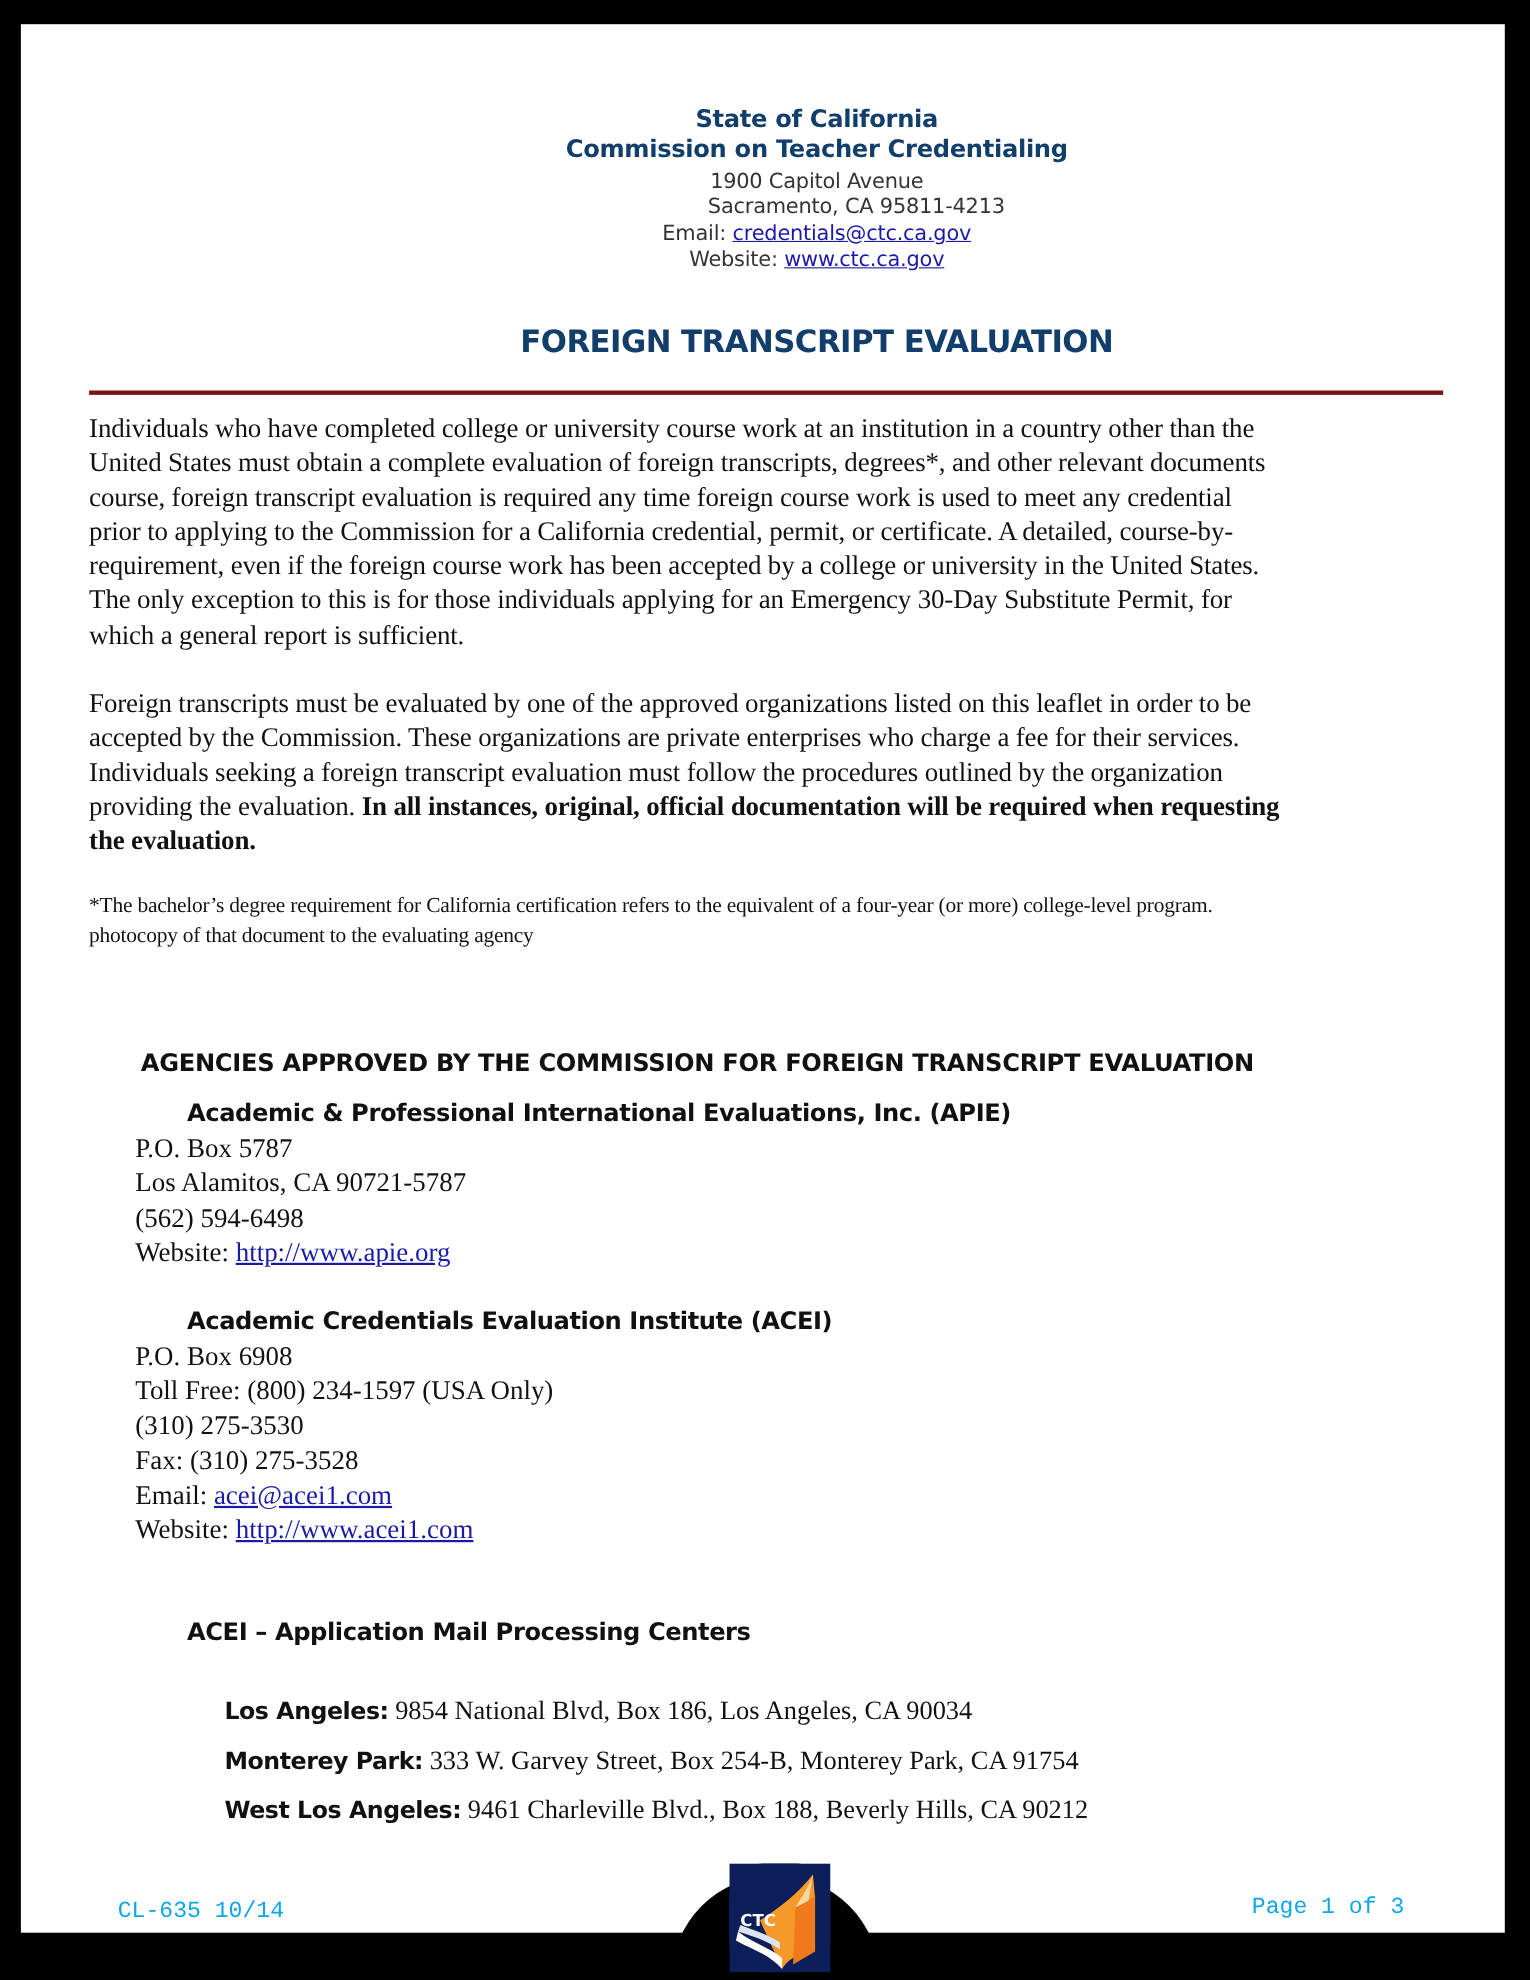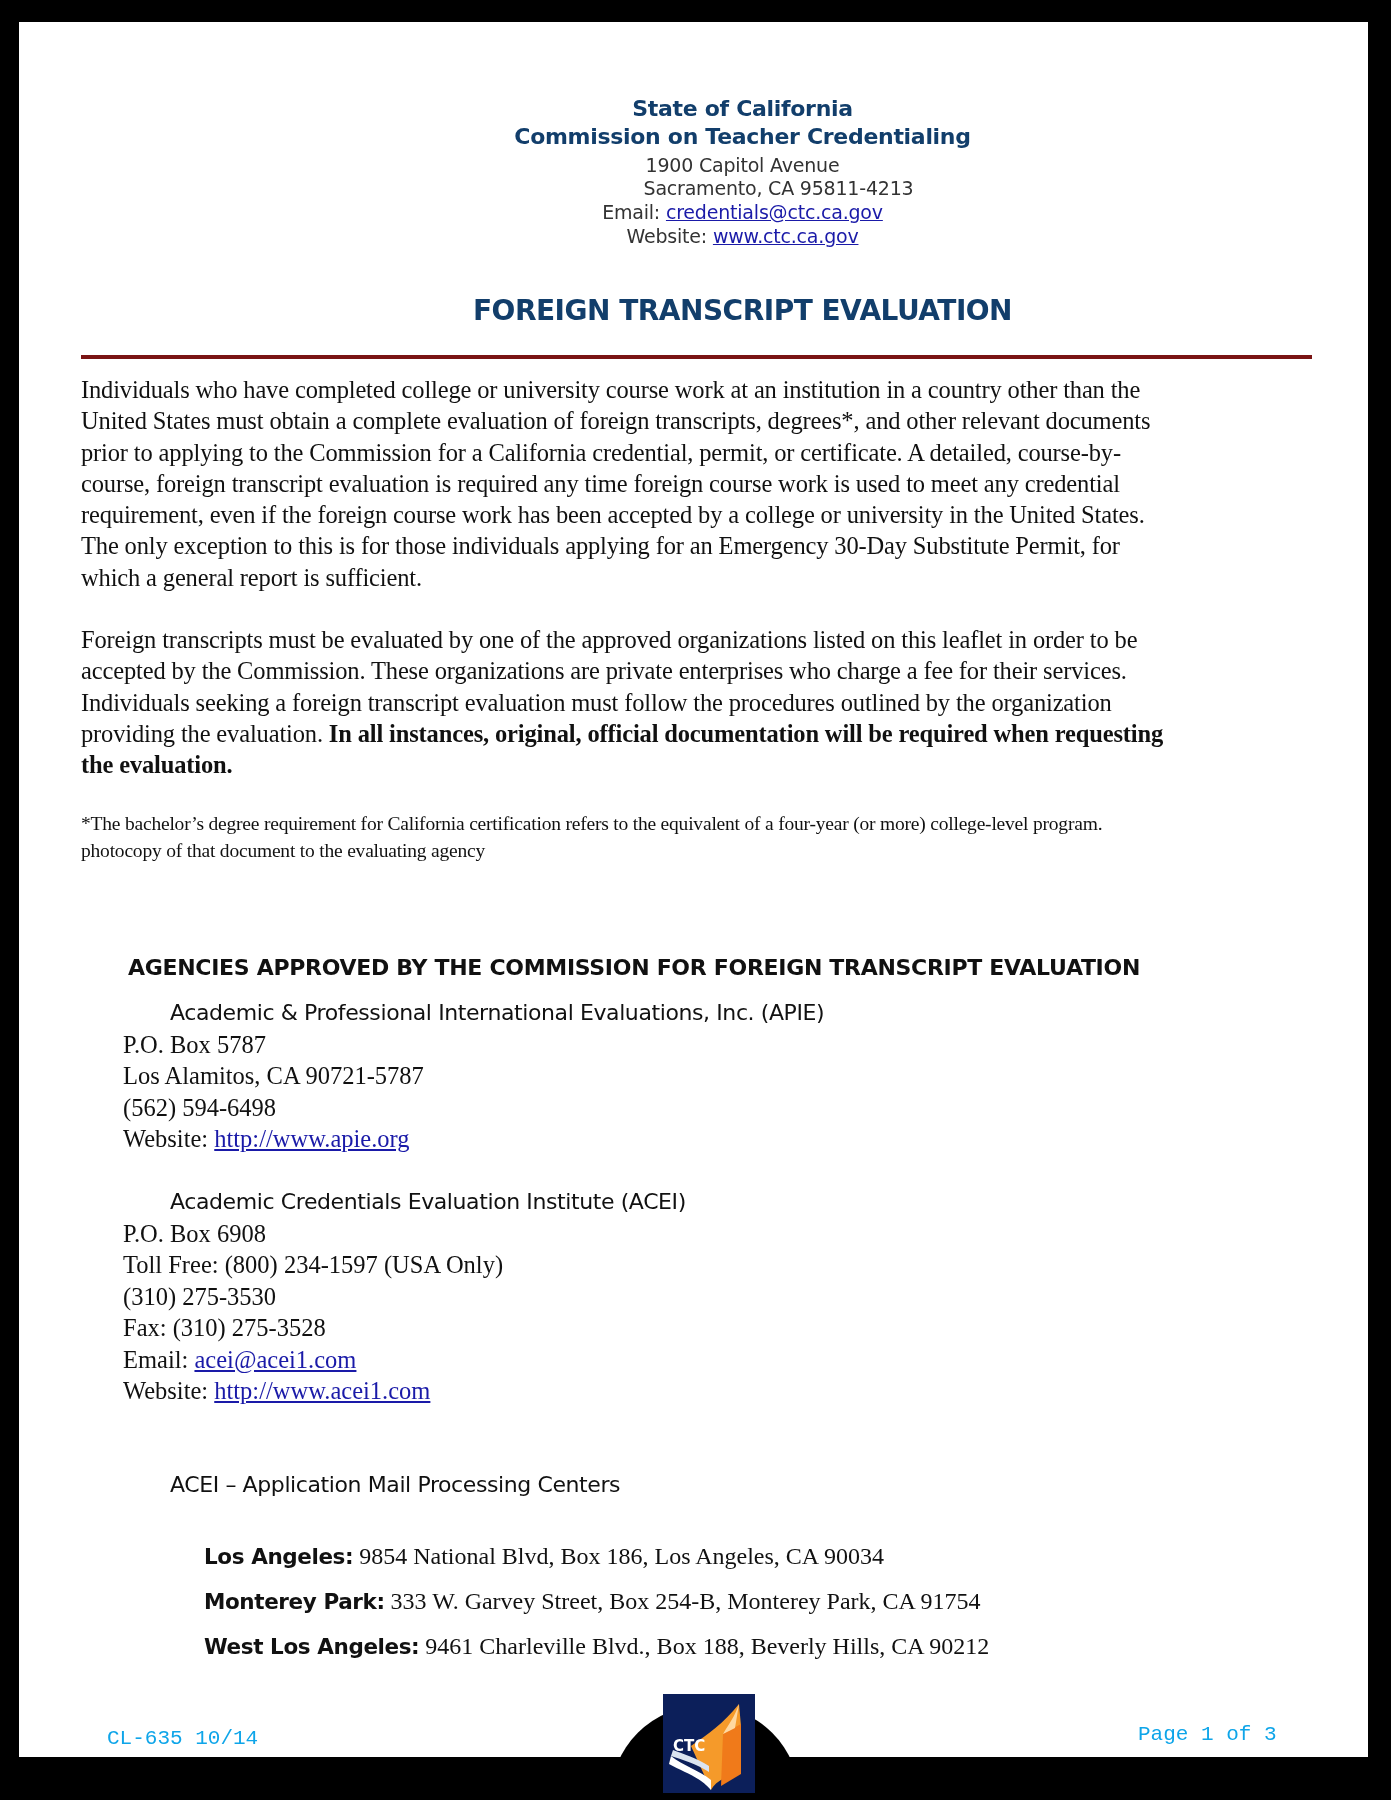--- a/index.html
+++ b/index.html
@@ -22,21 +22,21 @@
   a.link { color: #1a1aa8; text-decoration: underline; }
   .title { color: #123e6b; font-size: 28px; font-weight: bold; letter-spacing: -0.5px; }
   .rule { position: absolute; left: 81px; top: 355px; width: 1231px; height: 4px; background: #7a1414; }
 
   .para { left: 81px; font-size: 24.5px; color: #111; line-height: 31.3px; letter-spacing: -0.15px; }
   .para .line { display: block; height: 31.3px; }
   .foot { left: 81px; font-size: 19.5px; color: #111; line-height: 26.5px; letter-spacing: -0.2px; }
   .foot .line { display: block; height: 26.5px; }
 
   .sec-head { left: 81px; font-size: 22px; font-weight: bold; color: #111; letter-spacing: -0.3px; }
-  .ag-name { left: 123px; font-size: 22px; font-weight: normal; color: #111; letter-spacing: -0.4px; }
+  .ag-name { left: 123px; font-size: 22px; font-weight: bold; color: #111; letter-spacing: -0.4px; }
   .ag-lines { left: 123px; font-size: 24.5px; color: #111; line-height: 31.4px; }
   .ag-lines .line { display: block; height: 31.4px; }
   .center-item { left: 204px; font-size: 24px; color: #111; margin-top: 27px; }
   .center-item .lbl { font-family: "DejaVu Sans", "Liberation Sans", sans-serif; font-weight: bold; font-size: 21.5px; letter-spacing: -0.4px; }
 
   .footer-text { font-size: 21px; color: #0ea5e9; }
 
   .arc {
     position: absolute; left: 610px; top: 1705px; width: 190px; height: 190px;
     border-radius: 50%; background: #000;
@@ -62,22 +62,22 @@
 <div class="abs hdr sans hdr-gray" style="top:225px;">
   <span>Website: </span><a class="link">www.ctc.ca.gov</a>
 </div>
 
 <div class="abs hdr sans title" style="top:294px;">FOREIGN TRANSCRIPT EVALUATION</div>
 <div class="rule"></div>
 
 <div class="abs para serif" style="top:374px;">
   <span class="line">Individuals who have completed college or university course work at an institution in a country other than the</span>
   <span class="line">United States must obtain a complete evaluation of foreign transcripts, degrees*, and other relevant documents</span>
+  <span class="line">course, foreign transcript evaluation is required any time foreign course work is used to meet any credential</span>
   <span class="line">prior to applying to the Commission for a California credential, permit, or certificate. A detailed, course-by-</span>
-  <span class="line">course, foreign transcript evaluation is required any time foreign course work is used to meet any credential</span>
   <span class="line">requirement, even if the foreign course work has been accepted by a college or university in the United States.</span>
   <span class="line">The only exception to this is for those individuals applying for an Emergency 30-Day Substitute Permit, for</span>
   <span class="line">which a general report is sufficient.</span>
 </div>
 
 <div class="abs para serif" style="top:624px;">
   <span class="line">Foreign transcripts must be evaluated by one of the approved organizations listed on this leaflet in order to be</span>
   <span class="line">accepted by the Commission. These organizations are private enterprises who charge a fee for their services.</span>
   <span class="line">Individuals seeking a foreign transcript evaluation must follow the procedures outlined by the organization</span>
   <span class="line"><span>providing the evaluation. </span><b>In all instances, original, official documentation will be required when requesting</b></span>

